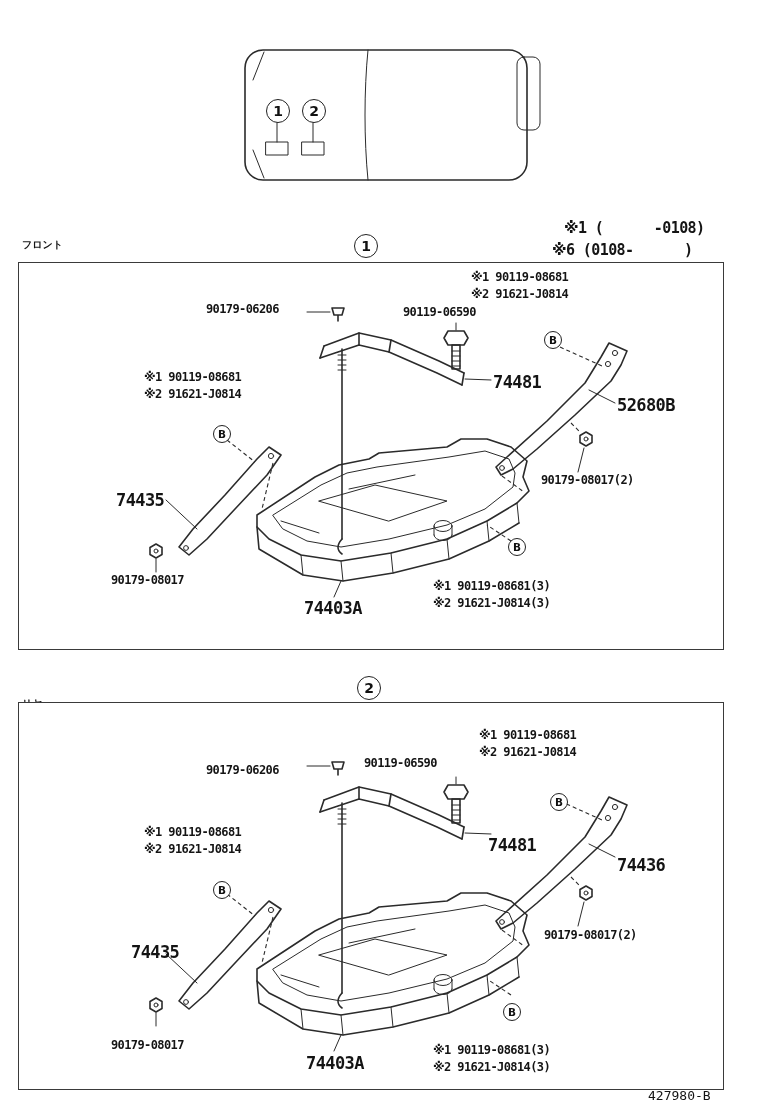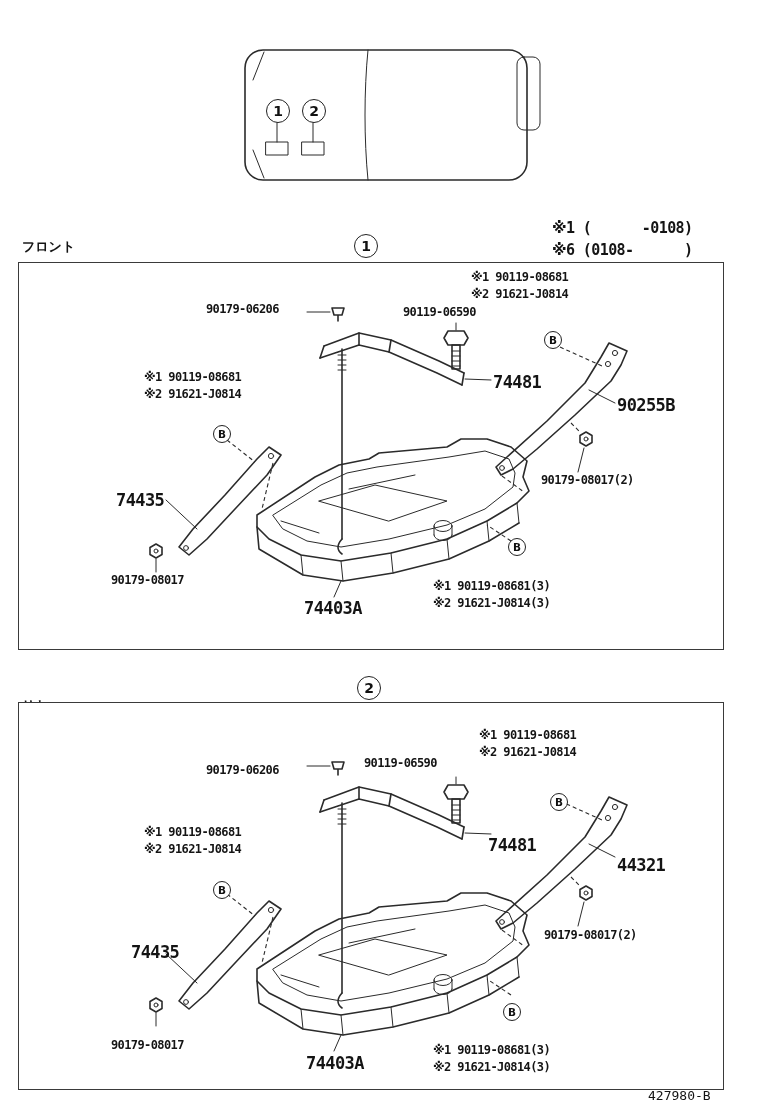--- a/index.html
+++ b/index.html
@@ -22,21 +22,21 @@
 
   .art { position: absolute; left: 0; top: 0; width: 704px; height: 386px; }
 
   .lbl {
     position: absolute;
     font-weight: bold; font-size: 12px; line-height: 1.1;
     letter-spacing: -0.6px; white-space: pre; color: #141414;
   }
   .big { font-size: 17px; }
   .note { font-size: 15px; }
-  .jp { font-family: Liberation Serif, serif; font-size: 13px; letter-spacing: 0; }
+  .jp { font-family: Liberation Mono, monospace; font-size: 10px; letter-spacing: 0; }
 
   .circ {
     position: absolute; width: 22px; height: 22px;
     border: 1.5px solid #222; border-radius: 50%;
     display: flex; align-items: center; justify-content: center;
     font: bold 14px "DejaVu Sans", sans-serif; color: #111; background: #fff;
   }
   .bmark {
     position: absolute; width: 16px; height: 16px;
     border: 1.4px solid #222; border-radius: 50%;
@@ -128,39 +128,39 @@
     <rect class="lnthin" x="279" y="17" width="23" height="73" rx="7"></rect>
     <path class="lnthin" d="M130,10 C126,50 126,100 130,140"></path>
     <path class="lnthin" d="M26,12 L15,40 M26,138 L15,110"></path>
     <path class="lnthin" d="M39,82 L39,102 M75,82 L75,102"></path>
     <rect class="lnthin" x="28" y="102" width="22" height="13"></rect>
     <rect class="lnthin" x="64" y="102" width="22" height="13"></rect>
   </svg>
   <span class="circ" style="left:266px;top:99px">1</span>
   <span class="circ" style="left:302px;top:99px">2</span>
 
-  <div class="lbl note" style="left:552px;top:220px">※1 (      -0108)</div>
+  <div class="lbl note" style="left:564px;top:220px">※1 (      -0108)</div>
   <div class="lbl note" style="left:552px;top:242px">※6 (0108-      )</div>
 
   <div class="lbl jp" style="left:22px;top:240px">フロント</div>
   <span class="circ" style="left:354px;top:234px">1</span>
   <div class="lbl jp" style="left:22px;top:699px">リヤ</div>
   <span class="circ" style="left:357px;top:676px">2</span>
 
   <div class="panel" id="panel-front">
     <svg class="art" viewBox="0 0 704 386">
       <use href="#tray-art"></use>
     </svg>
     <div class="lbl" style="left:187px;top:40px">90179-06206</div>
     <div class="lbl" style="left:384px;top:43px">90119-06590</div>
     <div class="lbl" style="left:452px;top:8px">※1 90119-08681</div>
     <div class="lbl" style="left:452px;top:25px">※2 91621-J0814</div>
     <span class="bmark" style="left:525px;top:68px">B</span>
     <div class="lbl big" style="left:474px;top:110px">74481</div>
-    <div class="lbl big" style="left:598px;top:133px">90255B</div>
+    <div class="lbl big" style="left:598px;top:133px">52680B</div>
     <div class="lbl" style="left:125px;top:108px">※1 90119-08681</div>
     <div class="lbl" style="left:125px;top:125px">※2 91621-J0814</div>
     <span class="bmark" style="left:194px;top:162px">B</span>
     <div class="lbl big" style="left:97px;top:228px">74435</div>
     <div class="lbl" style="left:522px;top:211px">90179-08017(2)</div>
     <div class="lbl" style="left:92px;top:311px">90179-08017</div>
     <div class="lbl big" style="left:285px;top:336px">74403A</div>
     <div class="lbl" style="left:414px;top:317px">※1 90119-08681(3)</div>
     <div class="lbl" style="left:414px;top:334px">※2 91621-J0814(3)</div>
     <span class="bmark" style="left:489px;top:275px">B</span>
@@ -169,21 +169,21 @@
   <div class="panel" id="panel-rear">
     <svg class="art" viewBox="0 0 704 386">
       <use href="#tray-art" transform="translate(0,14)"></use>
     </svg>
     <div class="lbl" style="left:187px;top:61px">90179-06206</div>
     <div class="lbl" style="left:345px;top:54px">90119-06590</div>
     <div class="lbl" style="left:460px;top:26px">※1 90119-08681</div>
     <div class="lbl" style="left:460px;top:43px">※2 91621-J0814</div>
     <span class="bmark" style="left:531px;top:90px">B</span>
     <div class="lbl big" style="left:469px;top:133px">74481</div>
-    <div class="lbl big" style="left:598px;top:153px">44321</div>
+    <div class="lbl big" style="left:598px;top:153px">74436</div>
     <div class="lbl" style="left:125px;top:123px">※1 90119-08681</div>
     <div class="lbl" style="left:125px;top:140px">※2 91621-J0814</div>
     <span class="bmark" style="left:194px;top:178px">B</span>
     <div class="lbl big" style="left:112px;top:240px">74435</div>
     <div class="lbl" style="left:525px;top:226px">90179-08017(2)</div>
     <div class="lbl" style="left:92px;top:336px">90179-08017</div>
     <div class="lbl big" style="left:287px;top:351px">74403A</div>
     <div class="lbl" style="left:414px;top:341px">※1 90119-08681(3)</div>
     <div class="lbl" style="left:414px;top:358px">※2 91621-J0814(3)</div>
     <span class="bmark" style="left:484px;top:300px">B</span>

